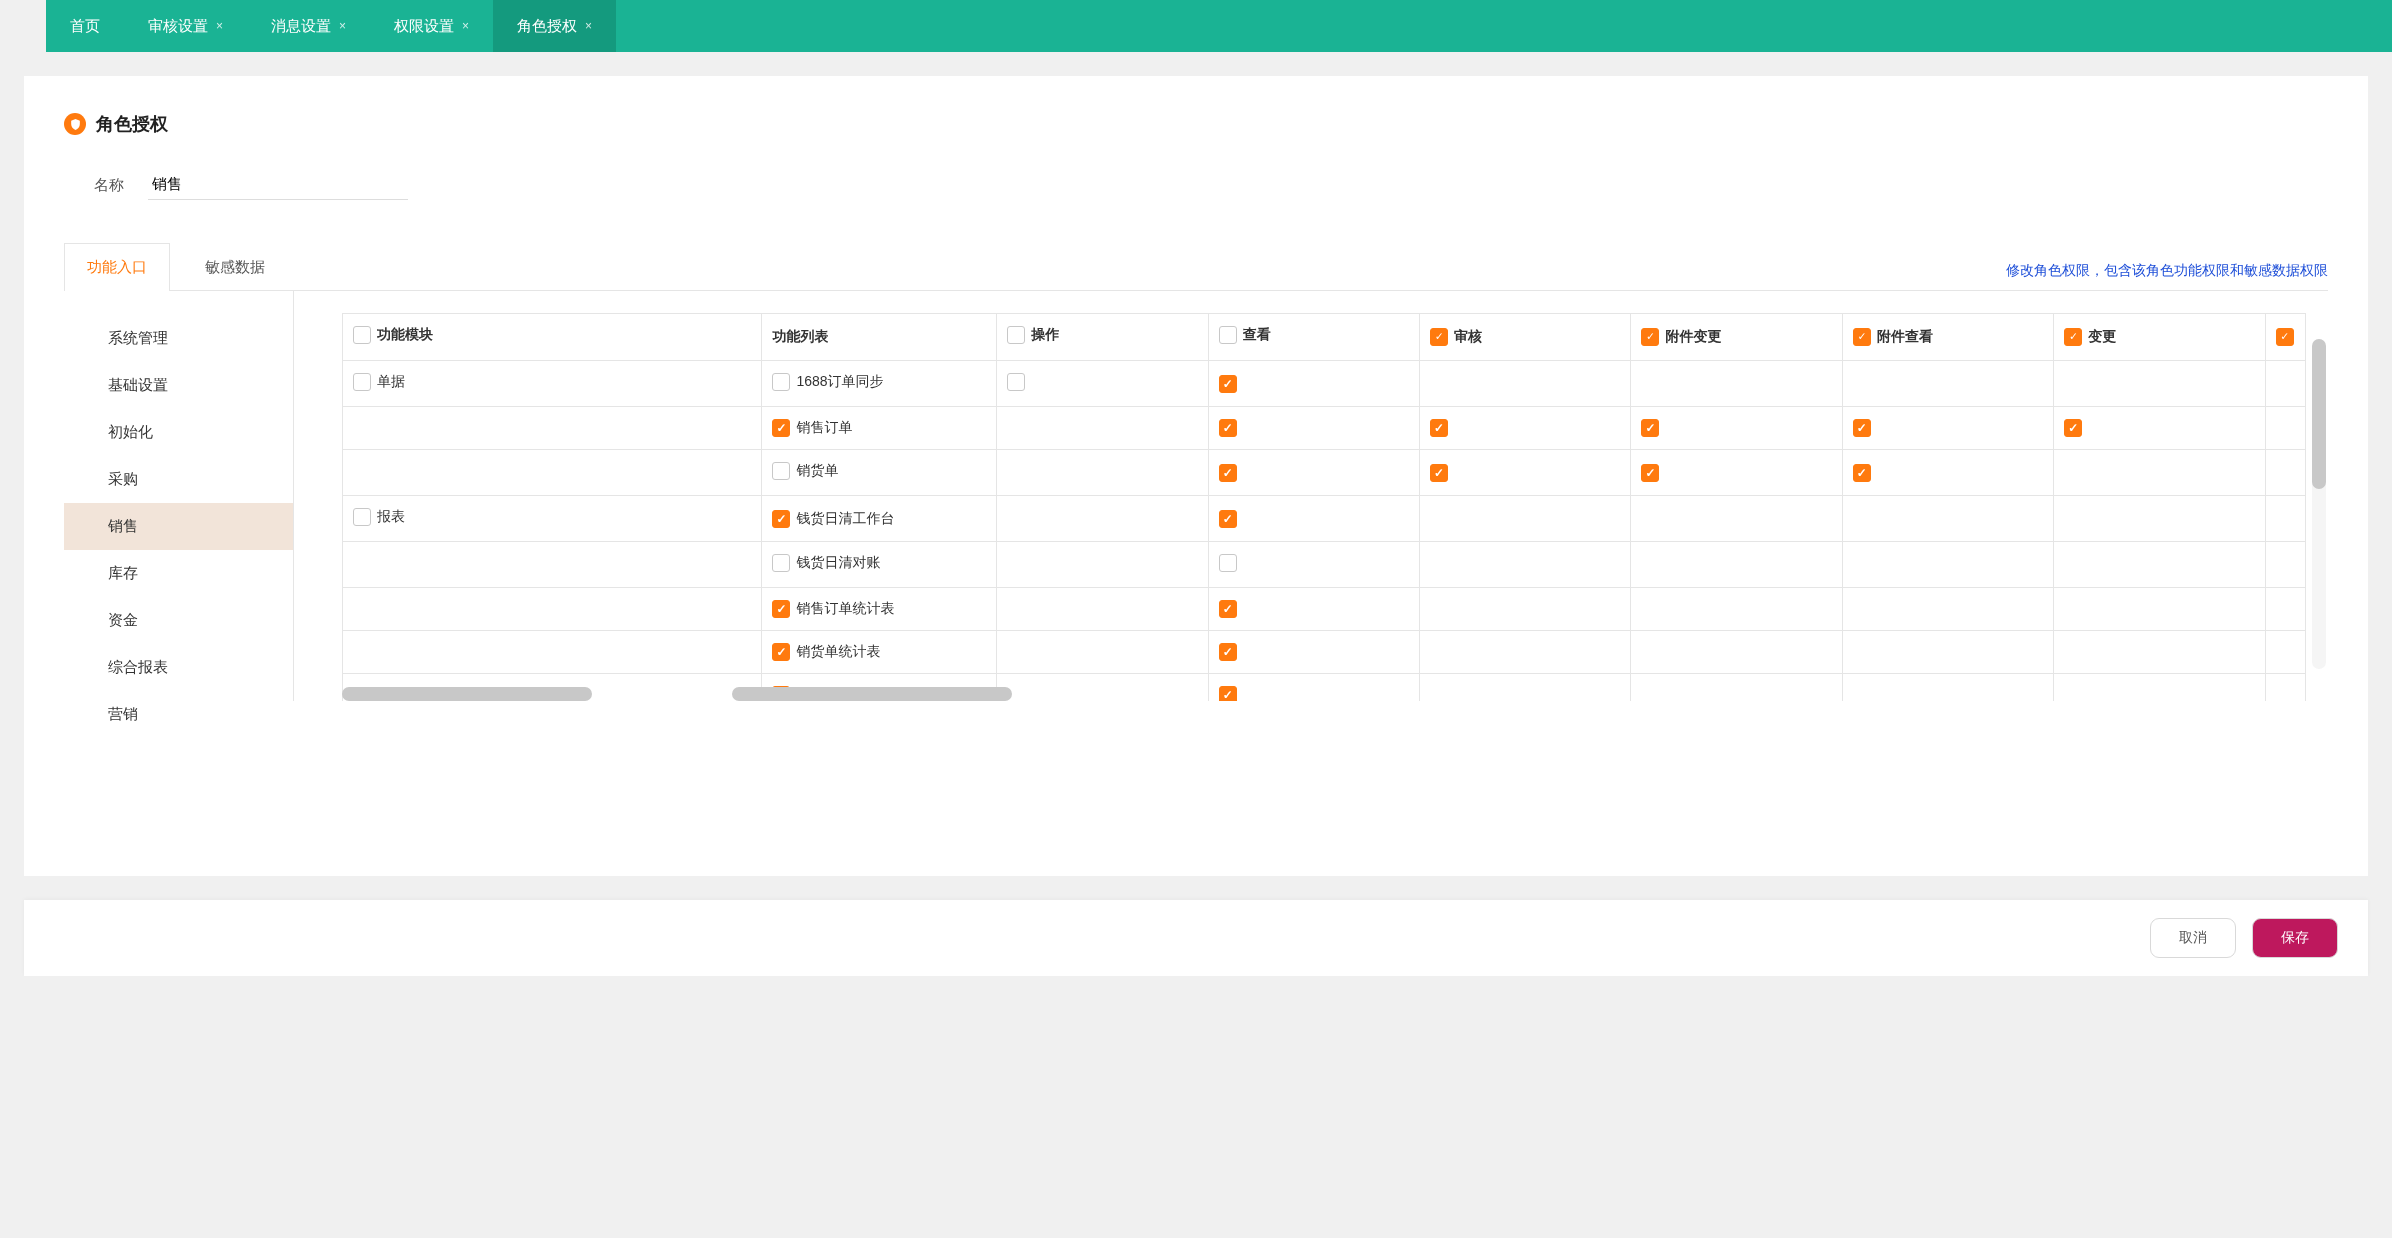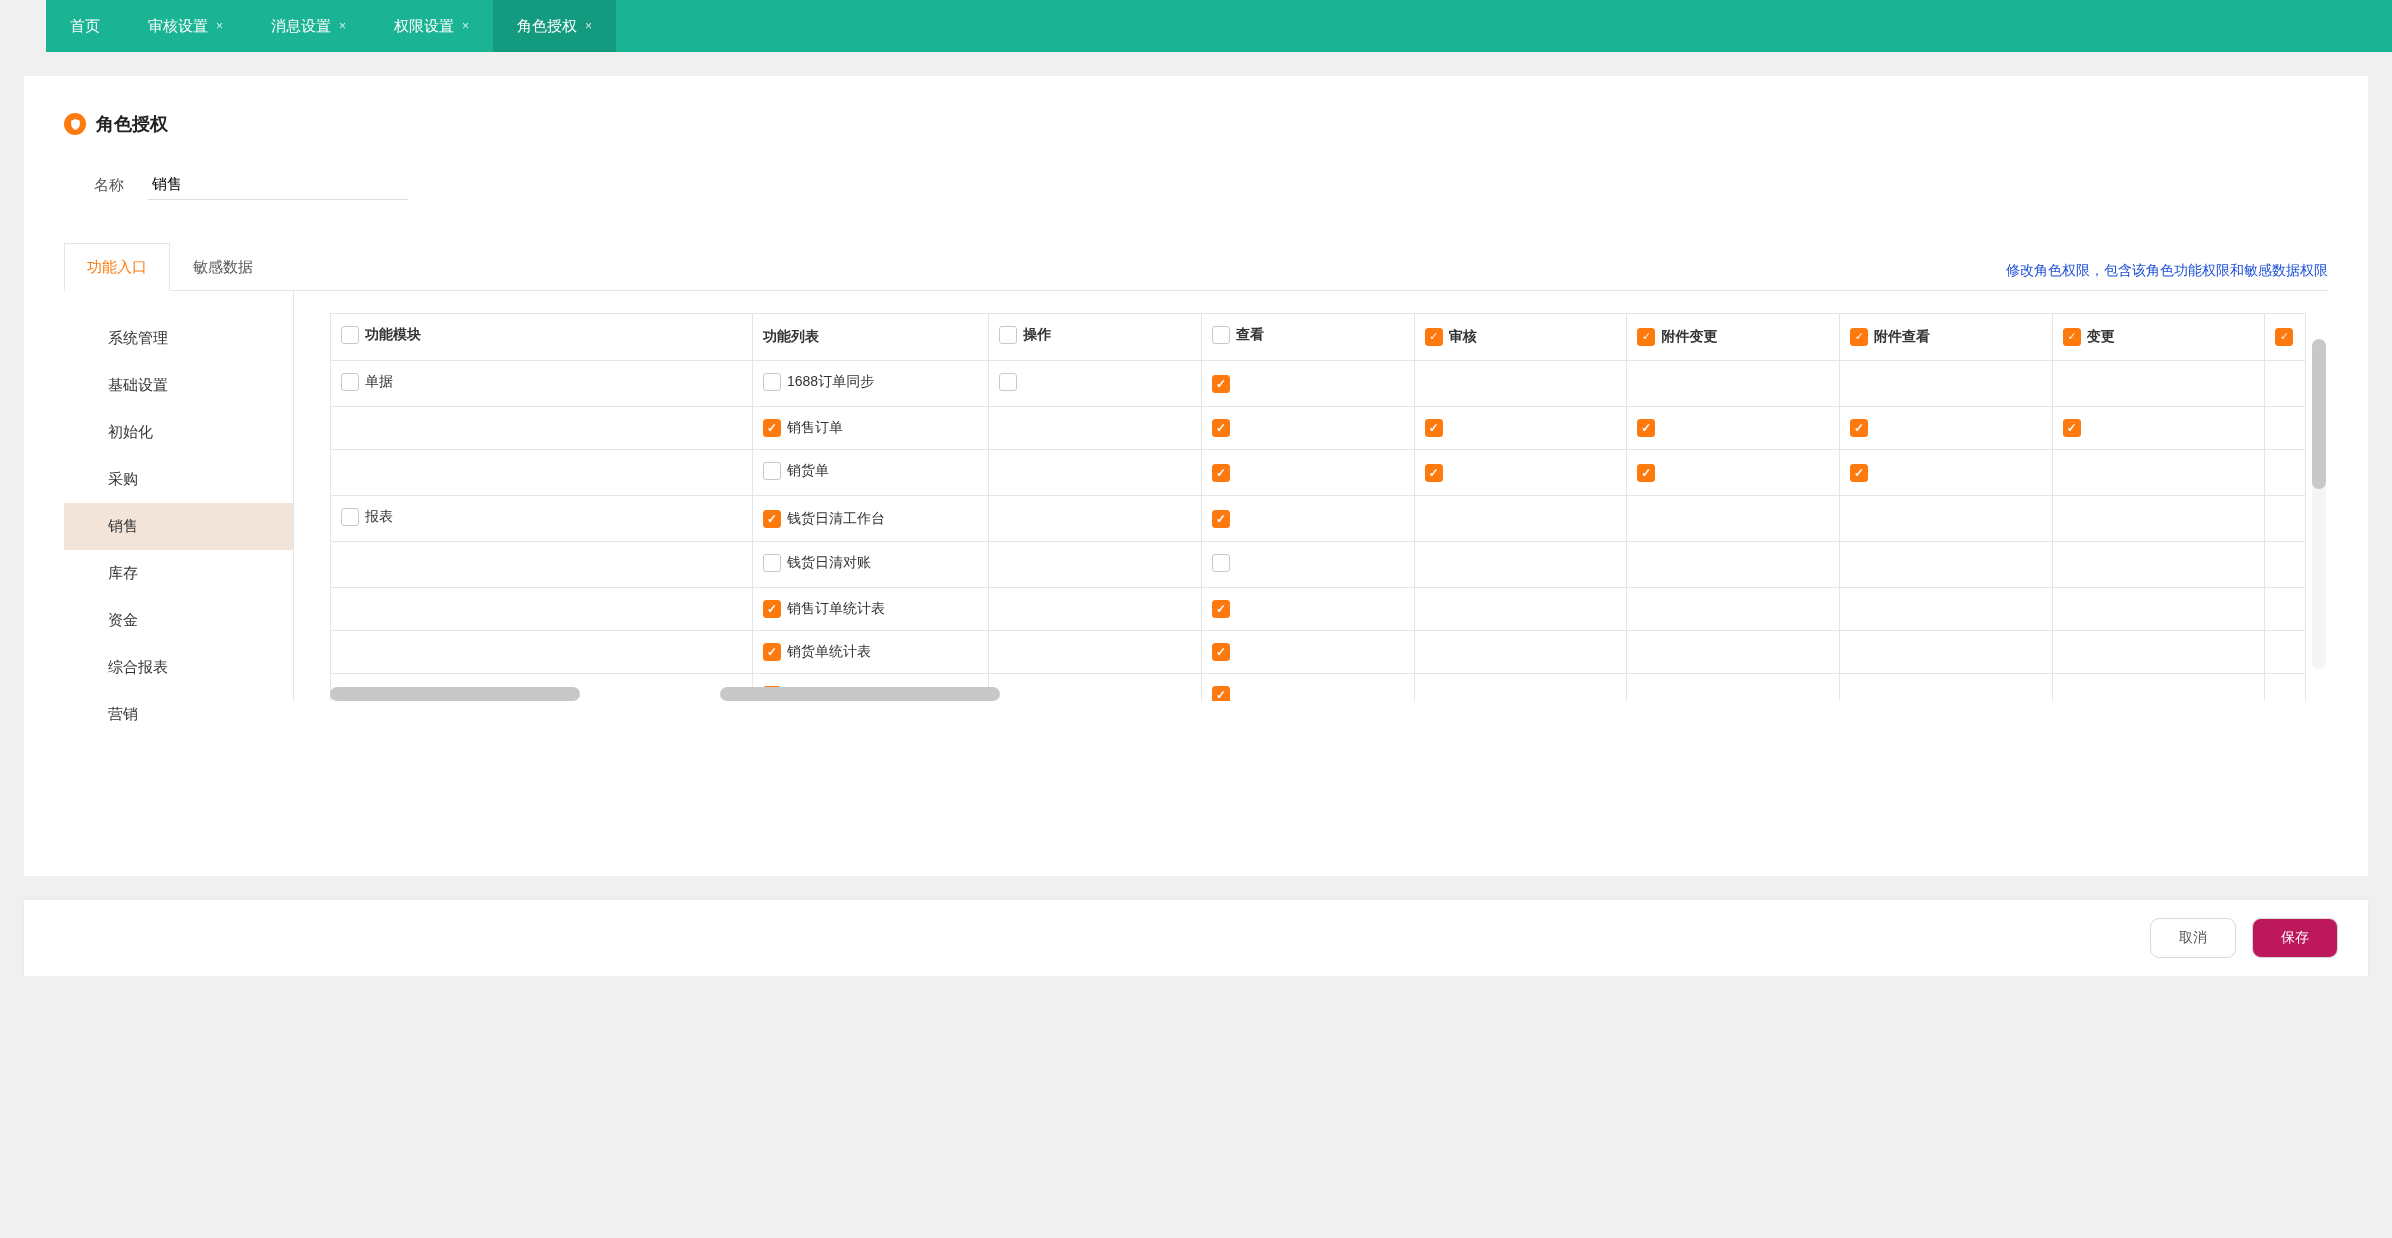--- a/index.html
+++ b/index.html
@@ -21,27 +21,27 @@
 .page-icon svg { width: 13px; height: 13px; fill: #fff; }
 .page-title { font-size: 18px; font-weight: 600; color: #222; }
 
 
 .name-row { display: flex; align-items: center; gap: 24px; margin-bottom: 42px; padding-left: 30px; }
 .name-label { color: #555; font-size: 15px; }
 .name-input { border: none; border-bottom: 1px solid #ddd; padding: 6px 4px; font-size: 15px; width: 260px; outline: none; }
 
 
 .inner-tabs-row { display: flex; align-items: flex-end; justify-content: space-between; border-bottom: 1px solid #e5e5e5; margin-bottom: 0; }
-.inner-tabs { display: flex; }
+.inner-tabs { display: flex; gap: 12px; }
 .inner-tab { padding: 14px 22px; font-size: 15px; color: #555; cursor: pointer; border: 1px solid transparent; border-bottom: none; position: relative; bottom: -1px; }
 .inner-tab.active { color: #ff7a0e; border-color: #e5e5e5; background: #fff; }
 .hint-text { color: #1d4ed8; font-size: 14px; padding-bottom: 10px; }
 
 
-.content-split { display: flex; height: 410px; }
+.content-split { display: flex; height: 410px; gap: 12px; }
 
 
 .sidebar { width: 230px; border-right: 1px solid #e5e5e5; padding-top: 24px; }
 .sidebar-item { padding: 14px 0 14px 44px; font-size: 15px; color: #333; cursor: pointer; }
 .sidebar-item.active { background: #f2e4d9; }
 
 
 .table-wrap { flex: 1; padding: 22px 22px 0 36px; position: relative; overflow: hidden; }
 .table-scroll { position: relative; height: 100%; overflow: hidden; }
 .perm-table { width: 100%; border-collapse: collapse; table-layout: fixed; }

